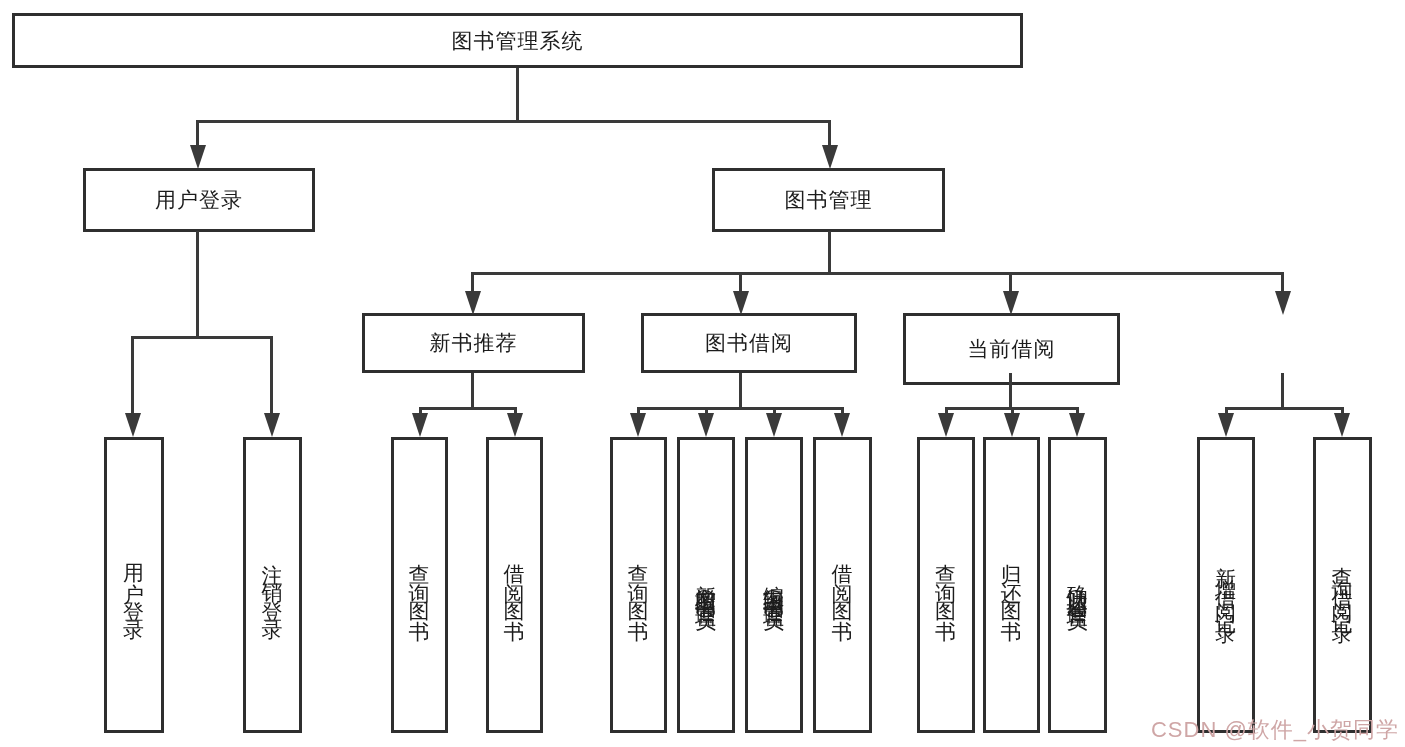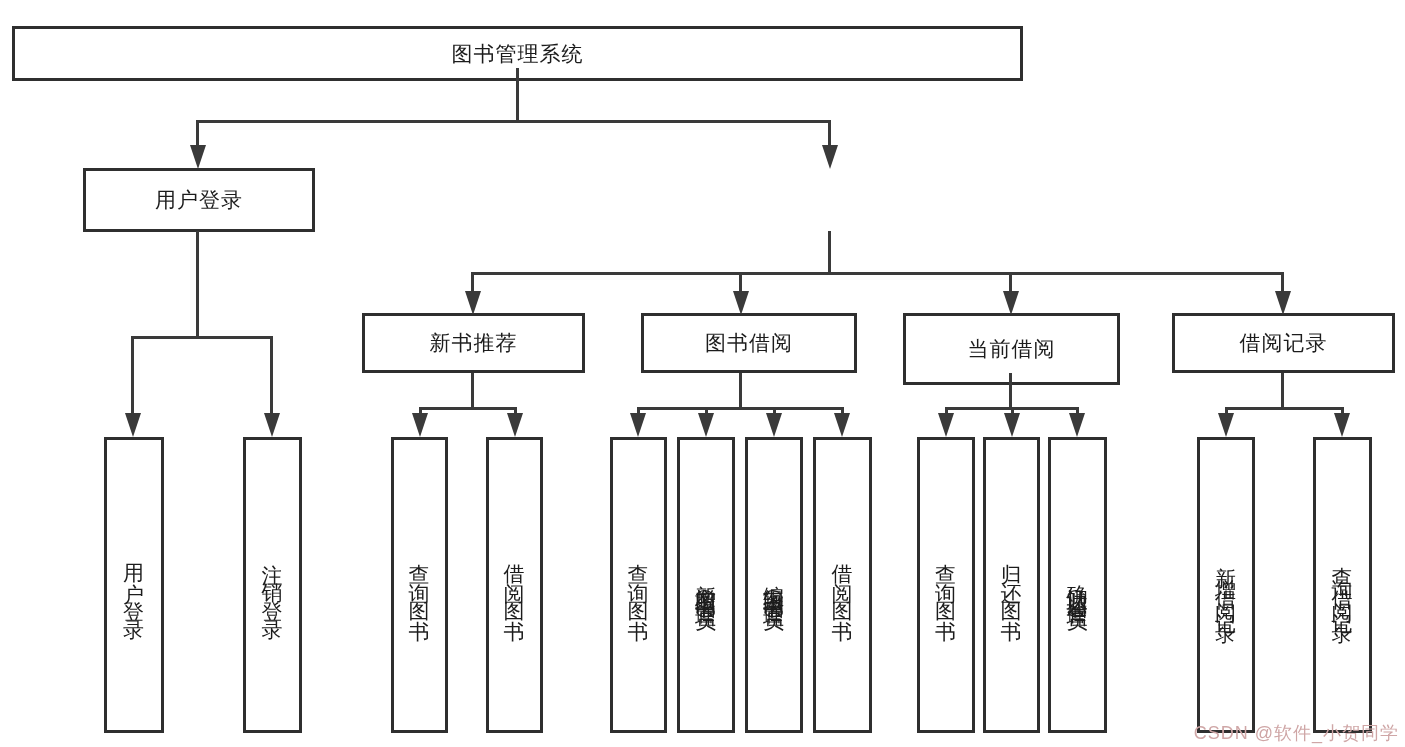--- a/index.html
+++ b/index.html
@@ -22,53 +22,53 @@
   .ls6{letter-spacing:0.55em;}
   .ls9{letter-spacing:0.18em;}
   .vline{position:absolute;width:3px;background:#3a3a3a;}
   .hline{position:absolute;height:3px;background:#3a3a3a;}
   .ah{
     position:absolute;width:0;height:0;
     border-left:8px solid transparent;border-right:8px solid transparent;
     border-top:24px solid #3a3a3a;
   }
   .watermark{
-    position:absolute;right:6px;bottom:2px;font-size:18px;
+    position:absolute;right:6px;bottom:2px;font-size:22px;
     color:#cfa6a6;letter-spacing:1px;white-space:nowrap;
   }
 </style>
 </head>
 <body>
 
 <div id="canvas">
 
-  <div class="box" style="left:12px;top:26px;width:1011px;height:55px;">
+  <div class="box" style="left:12px;top:13px;width:1011px;height:55px;">
     <span>图书管理系统</span>
   </div>
 
   <div class="box" style="left:83px;top:168px;width:232px;height:64px;">
     <span>用户登录</span>
   </div>
 
+  <div class="box" style="left:712px;top:168px;width:233px;height:64px;">
+    <span>图书管理</span>
+  </div>
 
   <div class="box" style="left:362px;top:313px;width:223px;height:60px;">
     <span>新书推荐</span>
   </div>
 
   <div class="box" style="left:632px;top:313px;width:216px;height:60px;margin-left:9px;">
     <span>图书借阅</span>
   </div>
 
   <div class="box" style="left:903px;top:313px;width:217px;height:72px;">
     <span>当前借阅</span>
   </div>
 
-  <div class="box" style="left:1172px;top:313px;width:223px;height:60px;">
-    <span>借阅记录</span>
-  </div>
 
   <div class="box leaf" style="left:104px;top:437px;width:60px;height:296px;">
     <span class="vtext ls4">用户登录</span>
   </div>
   <div class="box leaf" style="left:243px;top:437px;width:59px;height:296px;">
     <span class="vtext ls4">注销登录</span>
   </div>
 
   <div class="box leaf" style="left:391px;top:437px;width:57px;height:296px;">
     <span class="vtext ls4">查询图书</span>

